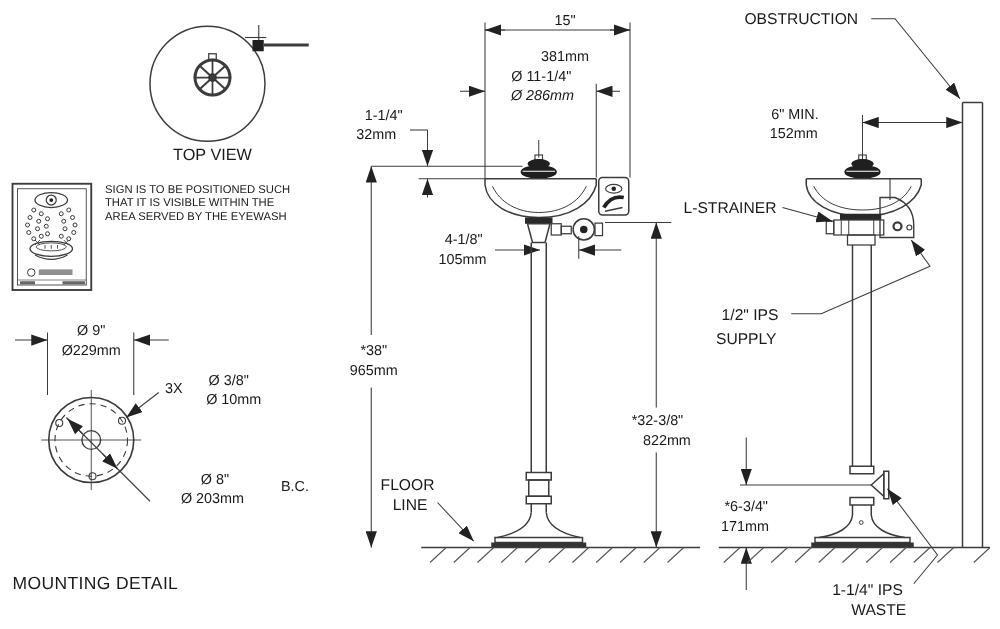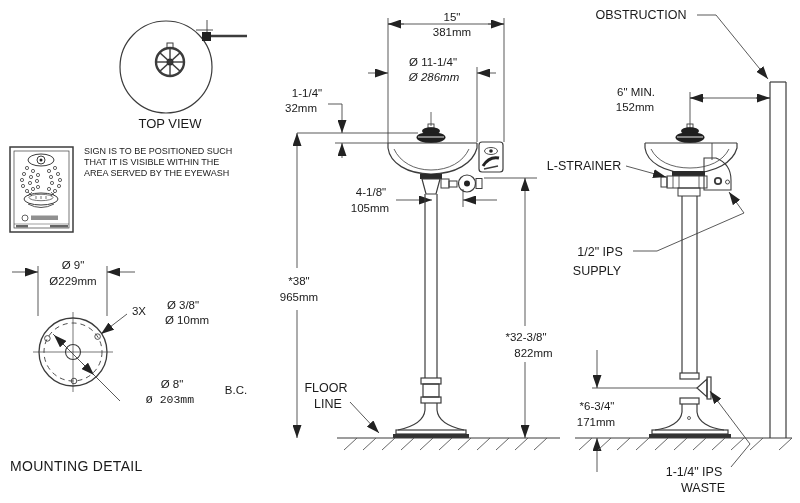--- a/index.html
+++ b/index.html
@@ -282,26 +282,26 @@
 <div class="lbl fs9" style="left:84px;top:146px;">SIGN IS TO BE POSITIONED SUCH</div>
 <div class="lbl fs9" style="left:84px;top:157px;">THAT IT IS VISIBLE WITHIN THE</div>
 <div class="lbl fs9" style="left:84px;top:168px;">AREA SERVED BY THE EYEWASH</div>
 
 <div class="lbl c fs11" style="left:73px;top:259px;">Ø 9"</div>
 <div class="lbl c fs11" style="left:73px;top:275px;">Ø229mm</div>
 <div class="lbl c fs11" style="left:139px;top:305px;">3X</div>
 <div class="lbl c fs11" style="left:183px;top:299px;">Ø 3/8"</div>
 <div class="lbl c fs11" style="left:187px;top:314px;">Ø 10mm</div>
 <div class="lbl c fs11" style="left:172px;top:378px;">Ø 8"</div>
-<div class="lbl c fs11" style="left:170px;top:393px;font-family:Liberation Mono, monospace;">Ø 203mm</div>
+<div class="lbl c fs11" style="left:170px;top:393px;">Ø 203mm</div>
 <div class="lbl c fs11" style="left:215px;top:384px;padding-left:42px;">B.C.</div>
 <div class="lbl fs14" style="left:10px;top:414px;margin-top:44px;">MOUNTING DETAIL</div>
 
 <div class="lbl c fs11" style="left:452px;top:11px;">15"</div>
-<div class="lbl c fs11" style="left:452px;top:26px;text-align:right;">381mm</div>
+<div class="lbl c fs11" style="left:452px;top:40px;text-align:right;">381mm</div>
 <div class="lbl c fs11" style="left:433px;top:56px;">Ø 11-1/4"</div>
 <div class="lbl c fs11" style="left:434px;top:71px;font-style:italic;">Ø 286mm</div>
 <div class="lbl c fs11" style="left:307px;top:87px;">1-1/4"</div>
 <div class="lbl c fs11" style="left:301px;top:102px;">32mm</div>
 <div class="lbl c fs11" style="left:371px;top:186px;">4-1/8"</div>
 <div class="lbl c fs11" style="left:370px;top:202px;">105mm</div>
 <div class="lbl c fs11" style="left:299px;top:275px;background:#fff;">*38"</div>
 <div class="lbl c fs11" style="left:299px;top:291px;background:#fff;">965mm</div>
 <div class="lbl c fs11" style="left:526px;top:331px;background:#fff;">*32-3/8"</div>
 <div class="lbl c fs11" style="left:524px;top:347px;background:#fff;padding-left:19px;">822mm</div>

